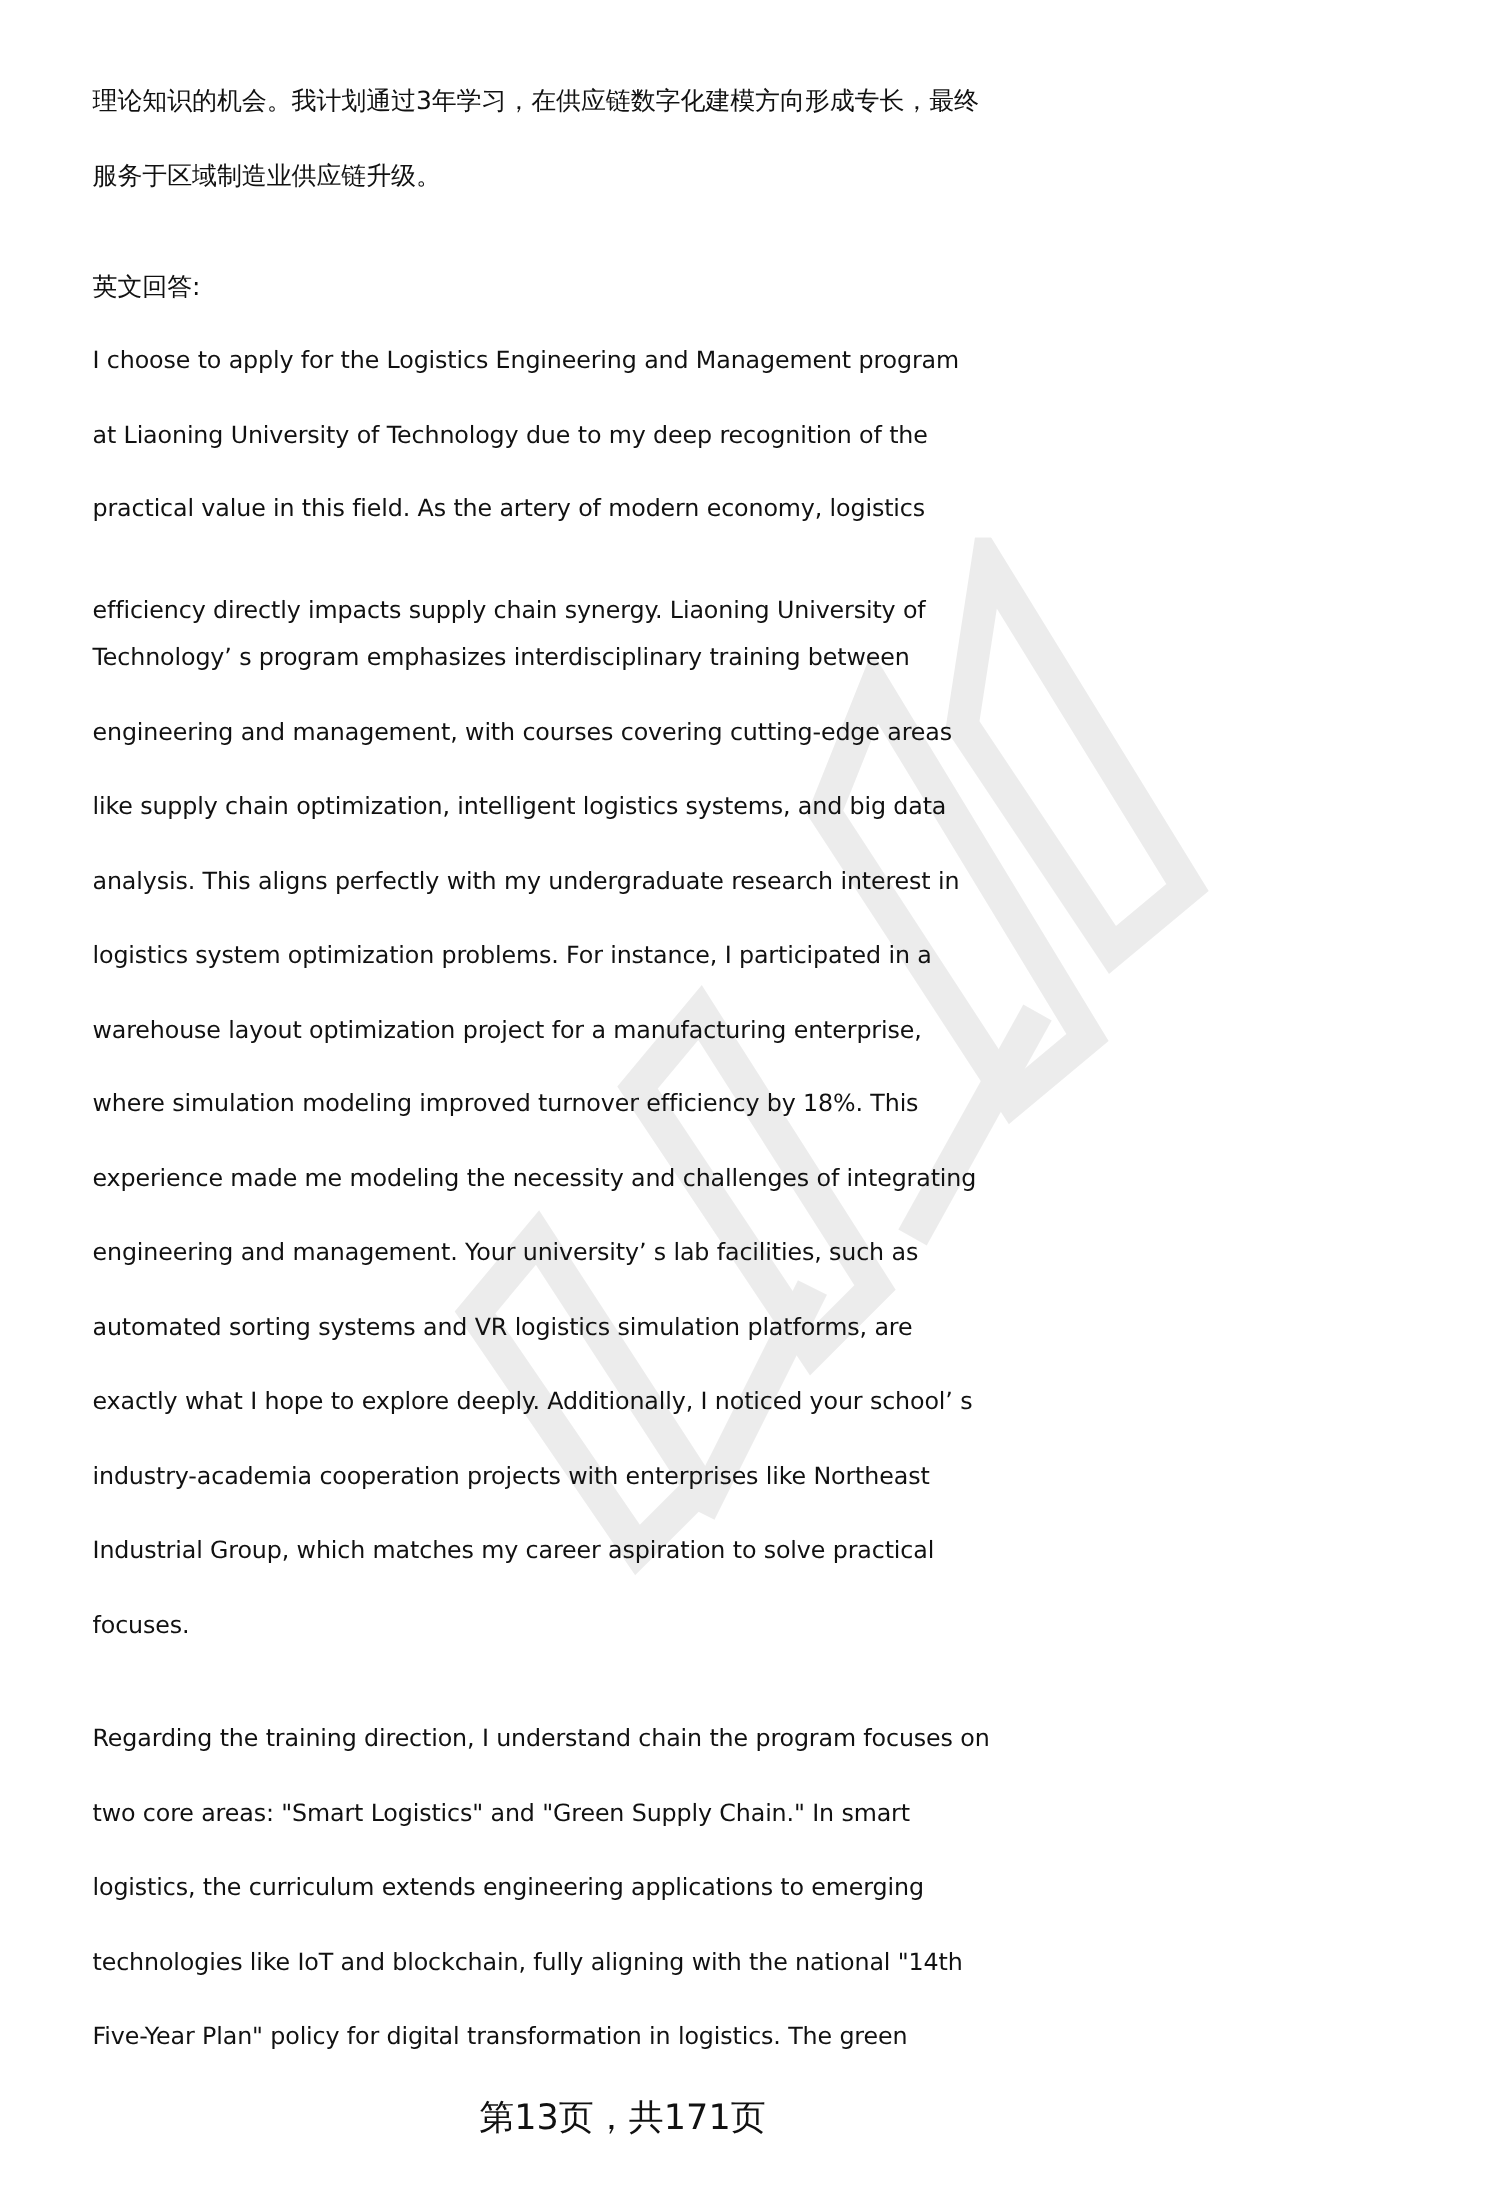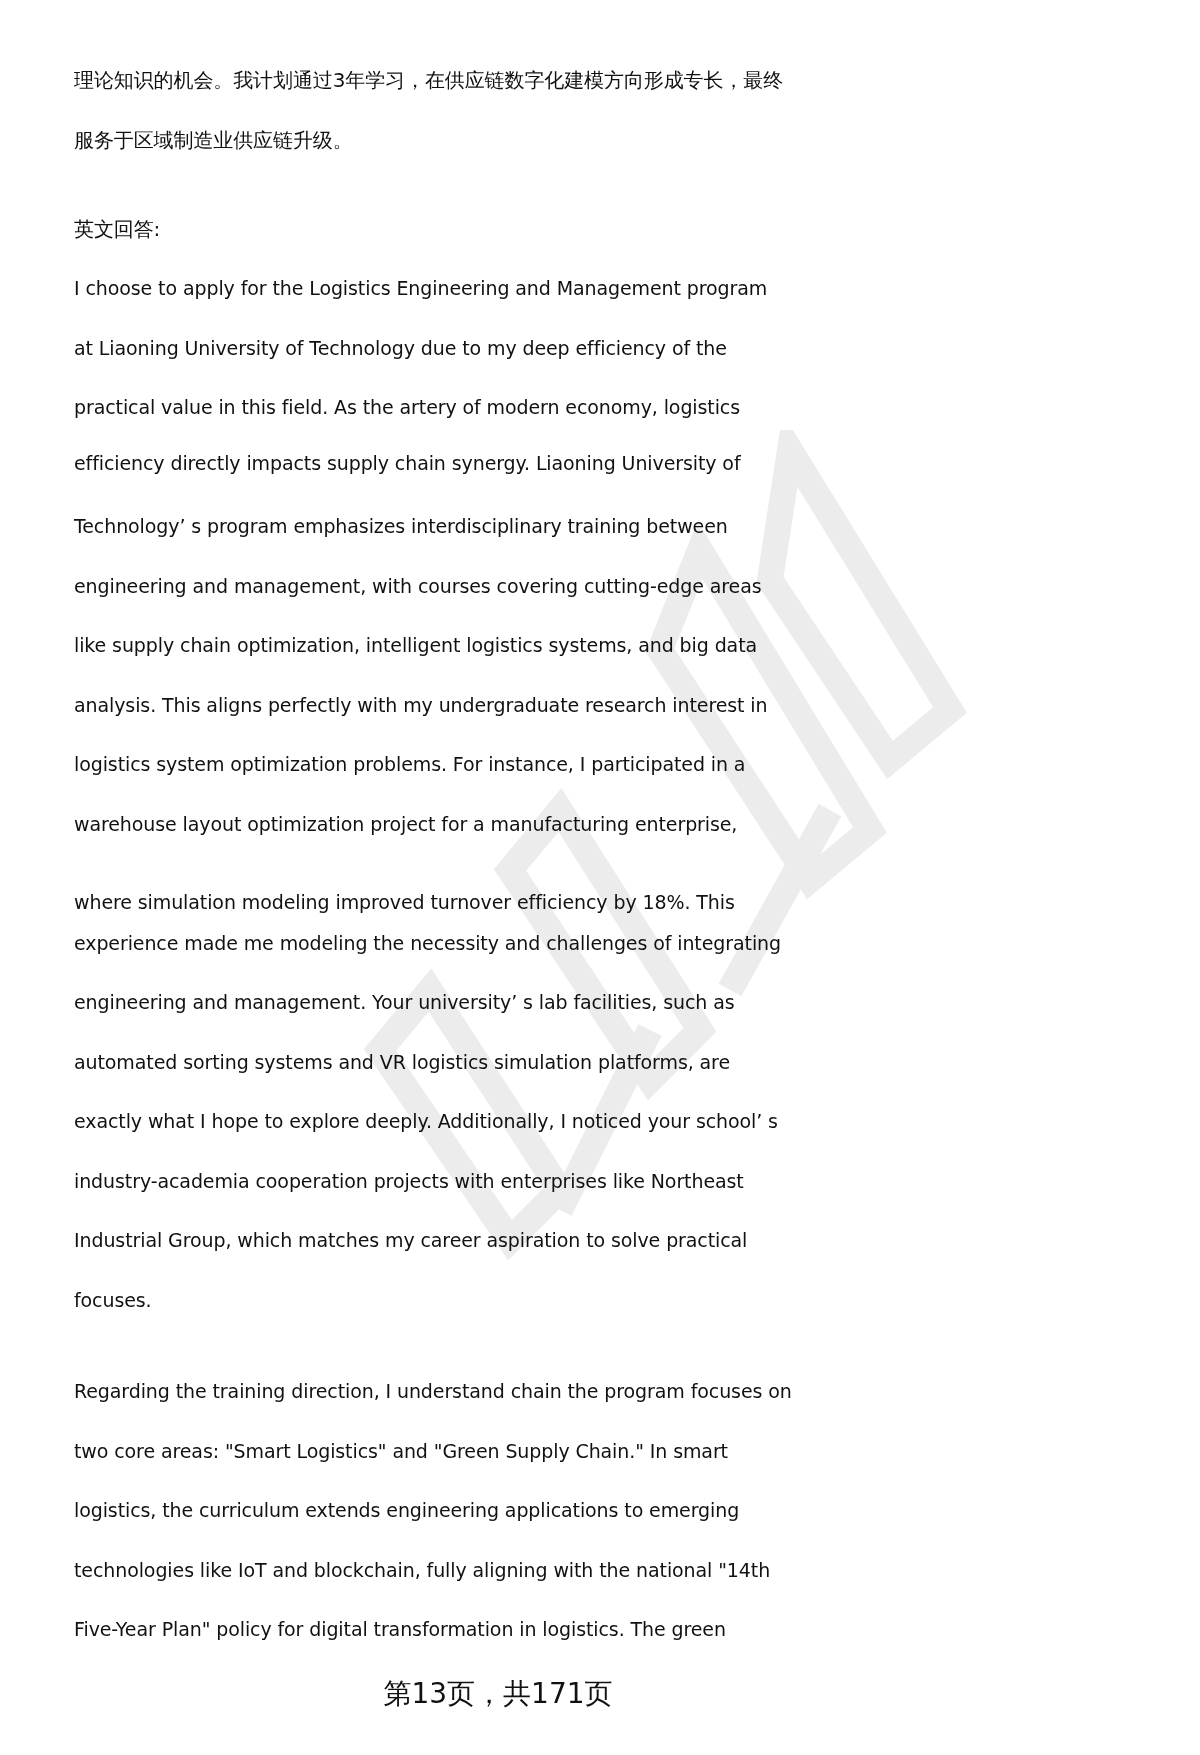--- a/index.html
+++ b/index.html
@@ -28,30 +28,30 @@
 </svg>
 
 <div>
   <div class="line cjk" style="top:60px">理论知识的机会。我计划通过3年学习，在供应链数字化建模方向形成专长，最终</div>
   <div class="line cjk" style="top:120px">服务于区域制造业供应链升级。</div>
 
   <div class="line cjk" style="top:209px">英文回答:</div>
 
   <div>
     <div class="line" style="top:268px">I choose to apply for the Logistics Engineering and Management program</div>
-    <div class="line" style="top:327.5px">at Liaoning University of Technology due to my deep efficiency of the</div>
+    <div class="line" style="top:327.5px">at Liaoning University of Technology due to my deep recognition of the</div>
     <div class="line" style="top:387px">practical value in this field. As the artery of modern economy, logistics</div>
-    <div class="line" style="top:443px">efficiency directly impacts supply chain synergy. Liaoning University of</div>
+    <div class="line" style="top:468px">efficiency directly impacts supply chain synergy. Liaoning University of</div>
     <div class="line" style="top:506px">Technology’ s program emphasizes interdisciplinary training between</div>
     <div class="line" style="top:565.5px">engineering and management, with courses covering cutting-edge areas</div>
     <div class="line" style="top:625px">like supply chain optimization, intelligent logistics systems, and big data</div>
     <div class="line" style="top:684.5px">analysis. This aligns perfectly with my undergraduate research interest in</div>
     <div class="line" style="top:744px">logistics system optimization problems. For instance, I participated in a</div>
     <div class="line" style="top:803.5px">warehouse layout optimization project for a manufacturing enterprise,</div>
-    <div class="line" style="top:882px">where simulation modeling improved turnover efficiency by 18%. This</div>
+    <div class="line" style="top:863px">where simulation modeling improved turnover efficiency by 18%. This</div>
     <div class="line" style="top:922.5px">experience made me modeling the necessity and challenges of integrating</div>
     <div class="line" style="top:982px">engineering and management. Your university’ s lab facilities, such as</div>
     <div class="line" style="top:1041.5px">automated sorting systems and VR logistics simulation platforms, are</div>
     <div class="line" style="top:1101px">exactly what I hope to explore deeply. Additionally, I noticed your school’ s</div>
     <div class="line" style="top:1160.5px">industry-academia cooperation projects with enterprises like Northeast</div>
     <div class="line" style="top:1220px">Industrial Group, which matches my career aspiration to solve practical</div>
     <div class="line" style="top:1279.5px">focuses.</div>
   </div>
 
   <div>

